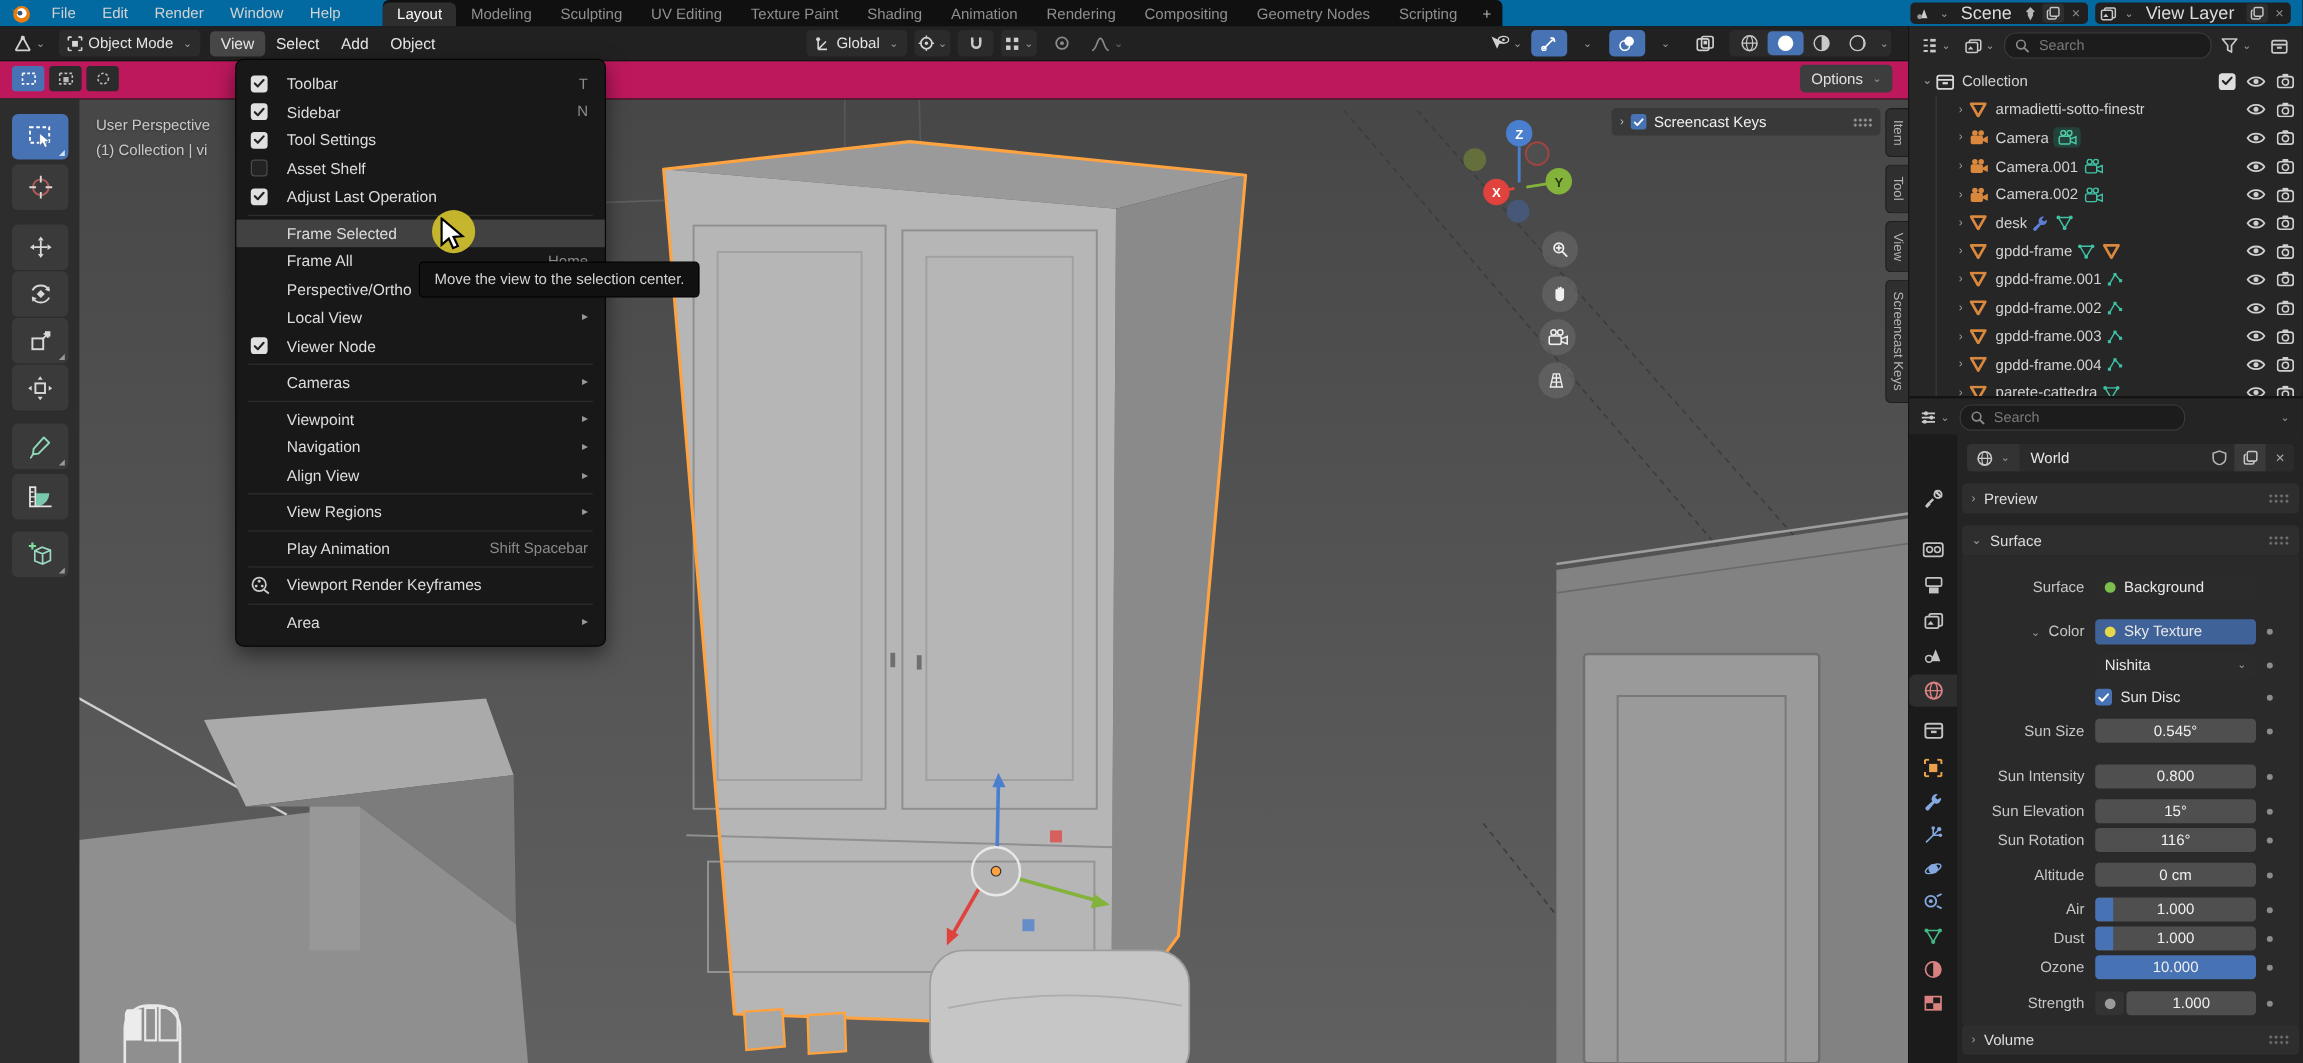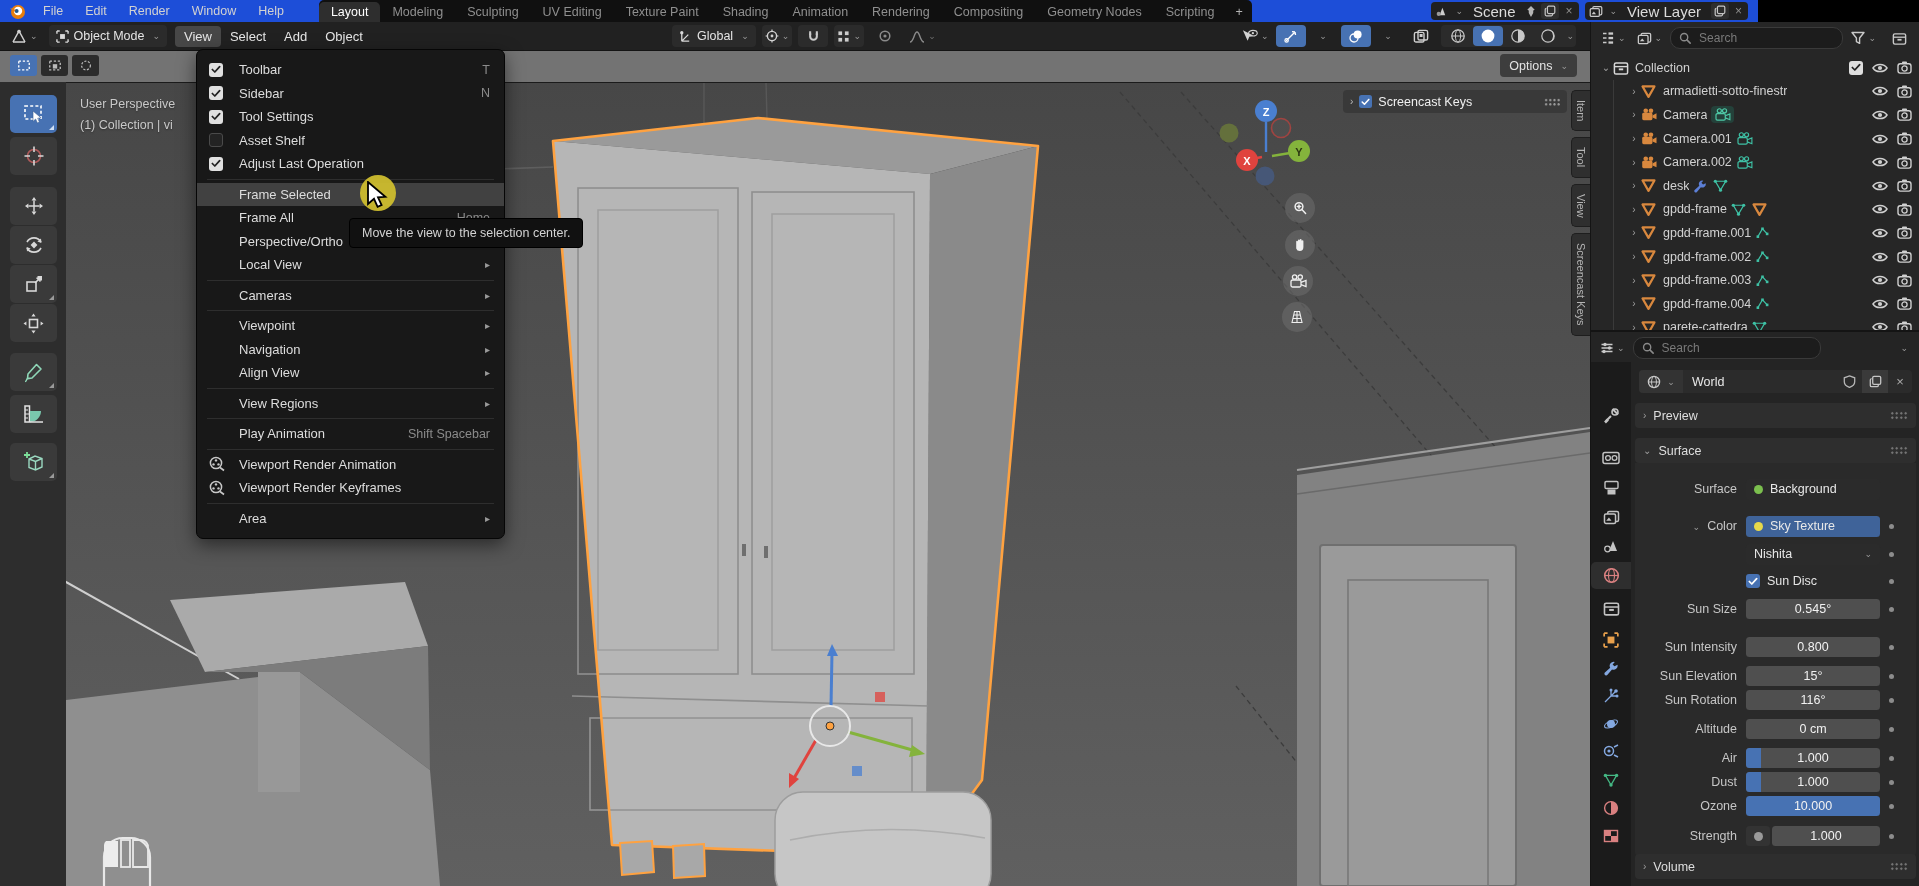--- a/index.html
+++ b/index.html
@@ -3,21 +3,21 @@
 <meta charset="utf-8">
 <style>
   html,body{margin:0;padding:0;background:#000;}
   body{width:1919px;height:886px;overflow:hidden;font-family:"Liberation Sans","DejaVu Sans",sans-serif;
        -webkit-font-smoothing:antialiased;color:#d6d6d6;font-size:13px;position:relative;}
   .abs{position:absolute;}
   svg{display:block;}
   .ico{display:inline-flex;align-items:center;justify-content:center;}
   .chev{font-size:9px;color:#9a9a9a;margin-left:3px;}
   
-  #topbar{left:0;top:0;width:1758px;height:22px;background:#1d4ed8;display:flex;align-items:center;z-index:20;}
+  #topbar{left:0;top:0;width:1919px;height:22px;background:#0369a1;display:flex;align-items:center;z-index:20;}
   .tmenu{padding:0 11px;color:#d2d2d2;font-size:12.5px;height:22px;display:flex;align-items:center;cursor:default;}
   #wstabs{display:flex;align-items:flex-end;height:22px;margin-left:24px;background:#101010;border-radius:5px 5px 0 0;text-align:right;}
   .wtab{padding:3px 12px 3px;font-size:12.5px;color:#8f8f8f;white-space:nowrap;}
   .wtab.active{background:#2e2e2e;color:#fff;border-radius:5px 5px 0 0;}
   .wtab.plus{color:#b5b5b5;padding:3px 9px;}
   #topright{margin-left:auto;display:flex;align-items:center;gap:6px;padding-right:10px;}
   .idwidget{display:flex;align-items:center;background:#202020;border-radius:4px;height:18px;padding:0 4px;gap:4px;}
   .idwidget .nm{color:#dcdcdc;font-size:15px;padding:0 6px;}
   .sqbtn{width:18px;height:16px;background:#2e2e2e;border-radius:3px;display:flex;align-items:center;justify-content:center;color:#bbb;font-size:11px;}
   
@@ -25,21 +25,21 @@
   .hgap{width:8px;}
   .widget{display:flex;align-items:center;background:#2b2b2b;border-radius:4px;height:22px;padding:0 7px;gap:5px;color:#e4e4e4;font-size:12.5px;white-space:nowrap;}
   .hmenu{padding:3px 9px;border-radius:4px;color:#e6e6e6;font-size:13px;}
   .hmenu.open{background:#474747;}
   .hbtn{height:22px;min-width:24px;border-radius:4px;background:#2b2b2b;display:flex;align-items:center;justify-content:center;padding:0 3px;}
   .hbtn.on{background:#4772b3;}
   .hbtn.plain{background:transparent;}
   .shadegrp{display:flex;background:#2b2b2b;border-radius:4px;height:22px;align-items:center;padding:0 2px;}
   .shadegrp .hbtn{height:20px;}
   
-  #toolstrip{left:0;top:50px;width:1590px;height:32px;background:#737373;border-bottom:1px solid #1b1b1b;z-index:5;}
+  #toolstrip{left:0;top:50px;width:1590px;height:32px;background:#be185d;border-bottom:1px solid #1b1b1b;z-index:5;}
   .modebtn{position:absolute;top:5px;width:27px;height:21px;border-radius:3px;background:#2b2b2b;display:flex;align-items:center;justify-content:center;}
   .modebtn.on{background:#4772b3;}
   #optionsbtn{position:absolute;right:13px;top:4px;height:23px;background:#3d3d3d;border-radius:4px;display:flex;align-items:center;padding:0 9px;gap:5px;color:#e2e2e2;font-size:12.5px;}
   
   #toolbar{left:0;top:82px;width:66px;height:804px;background:#2d2d2d;z-index:6;}
   .tool{position:absolute;left:10px;width:47px;height:38px;border-radius:5px;background:#3a3a3a;display:flex;align-items:center;justify-content:center;}
   .tool.active{background:#4772b3;}
   .tool .corner{position:absolute;right:3px;bottom:3px;width:0;height:0;border-left:5px solid transparent;border-bottom:5px solid #9a9a9a;}
   
   #viewport{left:66px;top:82px;width:1524px;height:804px;background:linear-gradient(#474747,#5e5e5e);overflow:hidden;z-index:1;}
@@ -730,20 +730,28 @@
     </div>
   <div class="mi">
       <span class="spacer"></span>
       <span class="ml">Perspective/Ortho</span>
     </div>
   <div class="mi">
       <span class="spacer"></span>
       <span class="ml">Local View</span>
       <span class="sub">▸</span>
     </div>
+  <div class="mi">
+      <span class="box on">
+        <svg width="10" height="9" viewBox="0 0 12 10" style="color:#222">
+          <use href="#i-check"></use>
+        </svg>
+      </span>
+      <span class="ml">Viewer Node</span>
+    </div>
   <div class="msep"></div>
   <div class="mi">
       <span class="spacer"></span>
       <span class="ml">Cameras</span>
       <span class="sub">▸</span>
     </div>
   <div class="msep"></div>
   <div class="mi">
       <span class="spacer"></span>
       <span class="ml">Viewpoint</span>
@@ -765,28 +773,20 @@
       <span class="ml">View Regions</span>
       <span class="sub">▸</span>
     </div>
   <div class="msep"></div>
   <div class="mi">
       <span class="spacer"></span>
       <span class="ml">Play Animation</span>
       <span class="ms">Shift Spacebar</span>
     </div>
   <div class="msep"></div>
-  <div class="mi">
-      <span class="mic">
-        <svg width="16" height="16" viewBox="0 0 16 16">
-          <use href="#i-film"></use>
-        </svg>
-      </span>
-      <span class="ml">Viewport Render Animation</span>
-    </div>
   <div class="mi">
       <span class="mic">
         <svg width="16" height="16" viewBox="0 0 16 16">
           <use href="#i-film"></use>
         </svg>
       </span>
       <span class="ml">Viewport Render Keyframes</span>
     </div>
   <div class="msep"></div>
   <div class="mi">

